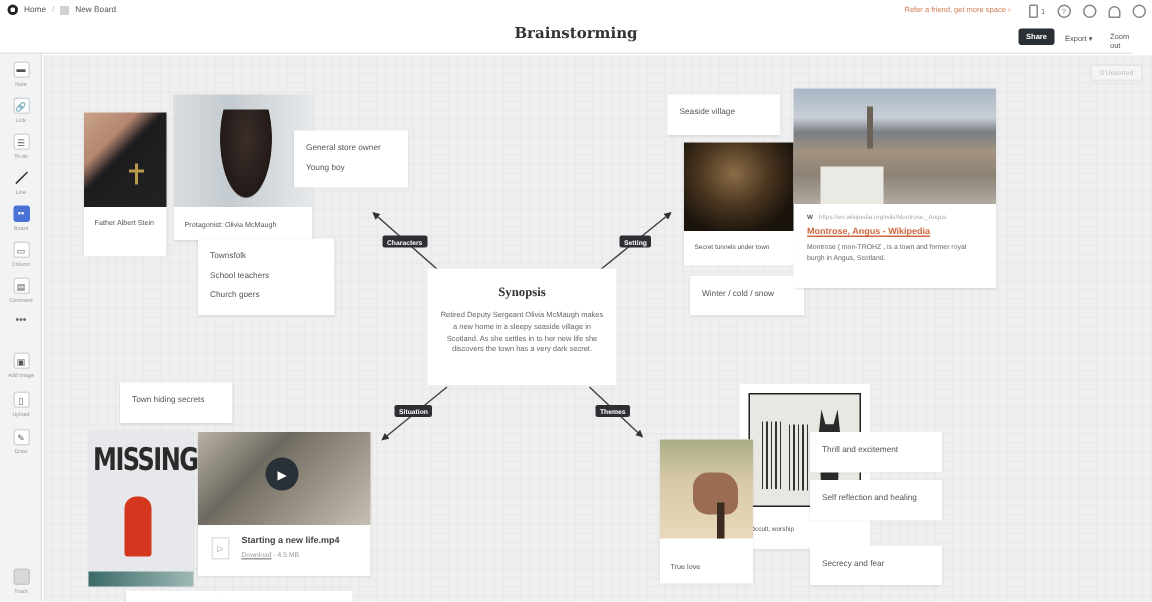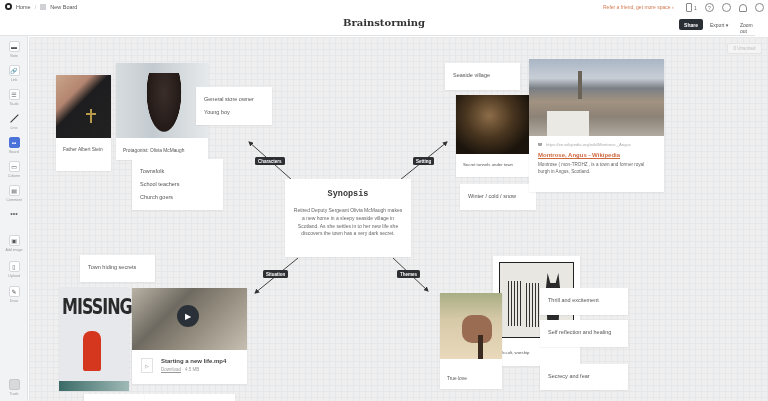--- a/index.html
+++ b/index.html
@@ -36,21 +36,21 @@
     background-size: 6px 6px; }
   .unsorted { position: absolute; left: 727px; top: 43px; width: 35px; height: 11px; background: #f4f4f5; border: 1px solid #e4e4e6; border-radius: 2px; font-size: 4.5px; color: #bbb; display: flex; align-items: center; justify-content: center; }
 
   .card { position: absolute; background: #fff; box-shadow: 0 0.5px 1.5px rgba(0,0,0,0.12); }
   .note { font-size: 5.5px; color: #555; padding: 9px 8px; line-height: 1.3; }
   .note p + p { margin-top: 6px; }
   .caption { font-size: 4.8px; color: #555; padding: 8px 7px; line-height: 1.5; }
   .img { position: absolute; left: 0; top: 0; }
 
   .synopsis { text-align: center; padding: 10px 8px; }
-  .synopsis h2 { font-family: Liberation Mono, monospace; font-size: 8.5px; color: #333; margin-bottom: 8px; }
+  .synopsis h2 { font-family: Liberation Serif, serif; font-size: 8.5px; color: #333; margin-bottom: 8px; }
   .synopsis p { font-size: 5px; color: #666; line-height: 1.55; }
 
   .conn-label { position: absolute; background: #2d2f33; color: #fff; font-size: 4.5px; font-weight: bold; padding: 1.5px 3px; border-radius: 1.5px; white-space: nowrap; }
 
   .link-card .url { font-size: 4.2px; color: #aaa; display: flex; align-items: center; gap: 4px; }
   .link-card .ltitle { font-size: 6px; color: #d0683f; text-decoration: underline; font-weight: bold; margin-top: 5px; }
   .link-card .ldesc { font-size: 4.6px; color: #666; line-height: 1.5; margin-top: 4px; }
 
   .video-card .vinfo { position: absolute; left: 0; top: 60px; width: 100%; padding: 10px 9px; display: flex; gap: 8px; }
   .file-ic { width: 12px; height: 15px; border: 1px solid #e1e1e1; font-size: 5px; color: #888; display: flex; align-items: center; justify-content: center; }

